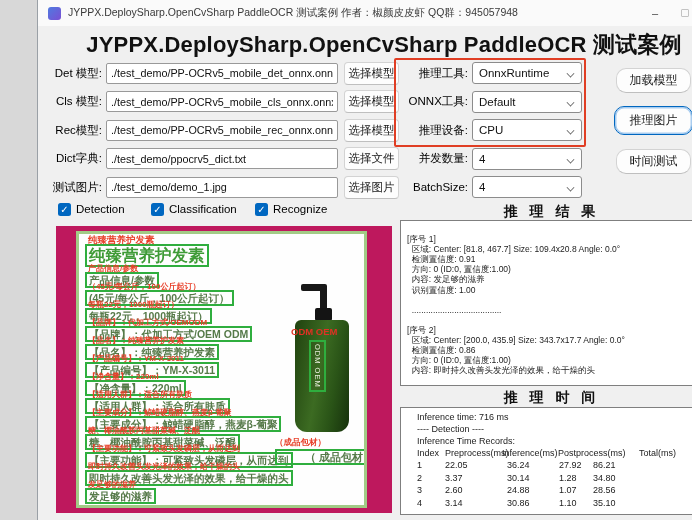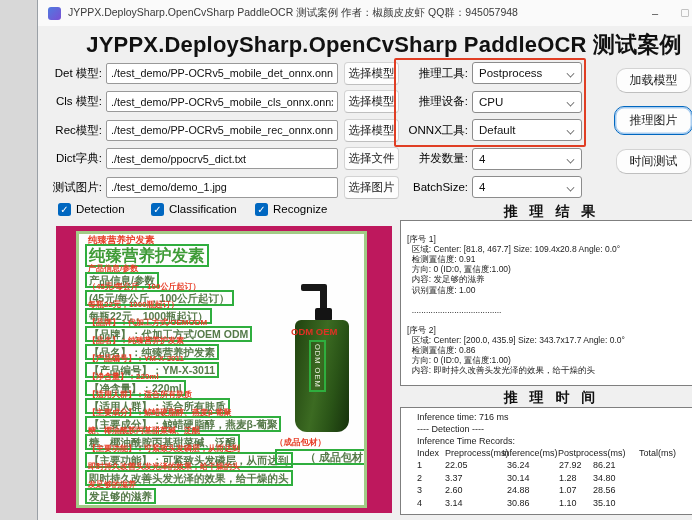--- a/index.html
+++ b/index.html
@@ -160,35 +160,35 @@
       <span class="form-label">测试图片:</span>
       <input class="text-input" value="./test_demo/demo_1.jpg" style="">
       <button class="small-btn">选择图片</button>
     </div>
   </div>
 
   <div id="opt-col">
     <div class="opt-row">
       <span class="opt-label">推理工具:</span>
       <div class="combo">
-        <span class="combo-value">Postprocess</span>
+        <span class="combo-value">OnnxRuntime</span>
+        <span class="chev"></span>
+      </div>
+    </div>
+    <div class="opt-row">
+      <span class="opt-label">ONNX工具:</span>
+      <div class="combo">
+        <span class="combo-value">Default</span>
         <span class="chev"></span>
       </div>
     </div>
     <div class="opt-row">
       <span class="opt-label">推理设备:</span>
       <div class="combo">
         <span class="combo-value">CPU</span>
-        <span class="chev"></span>
-      </div>
-    </div>
-    <div class="opt-row">
-      <span class="opt-label">ONNX工具:</span>
-      <div class="combo">
-        <span class="combo-value">Default</span>
         <span class="chev"></span>
       </div>
     </div>
     <div class="opt-row">
       <span class="opt-label">并发数量:</span>
       <div class="combo">
         <span class="combo-value">4</span>
         <span class="chev"></span>
       </div>
     </div>

